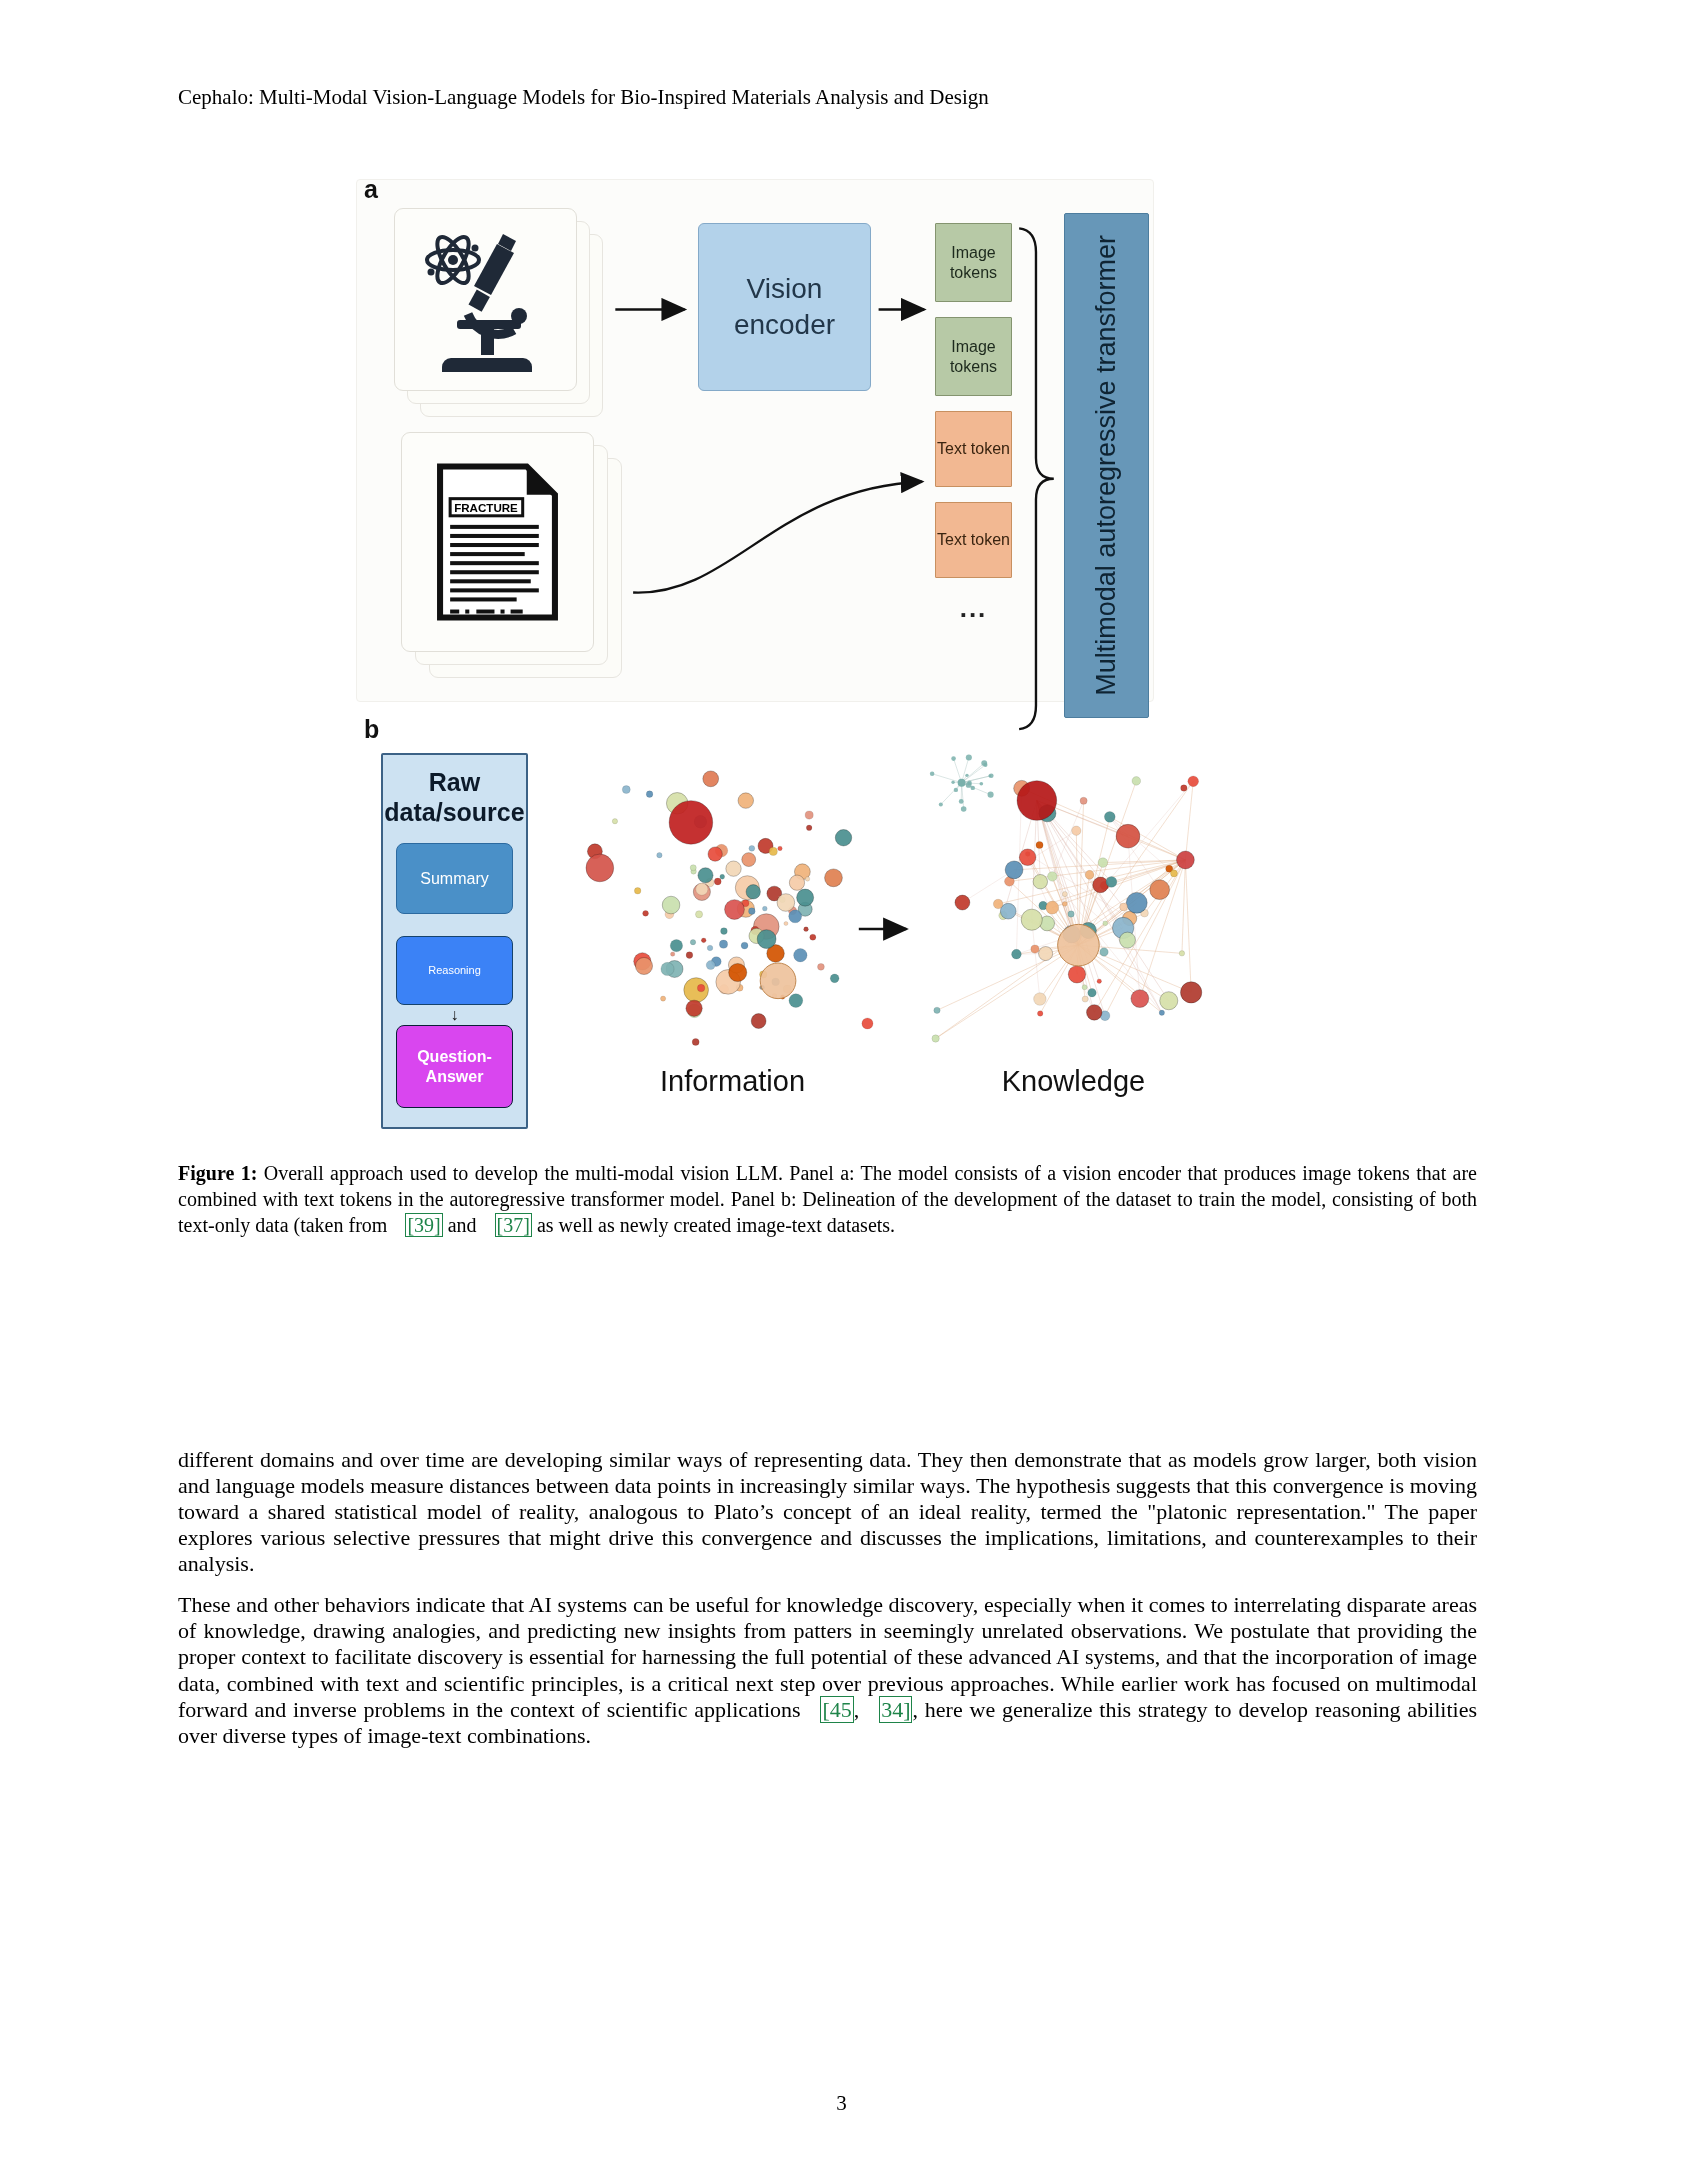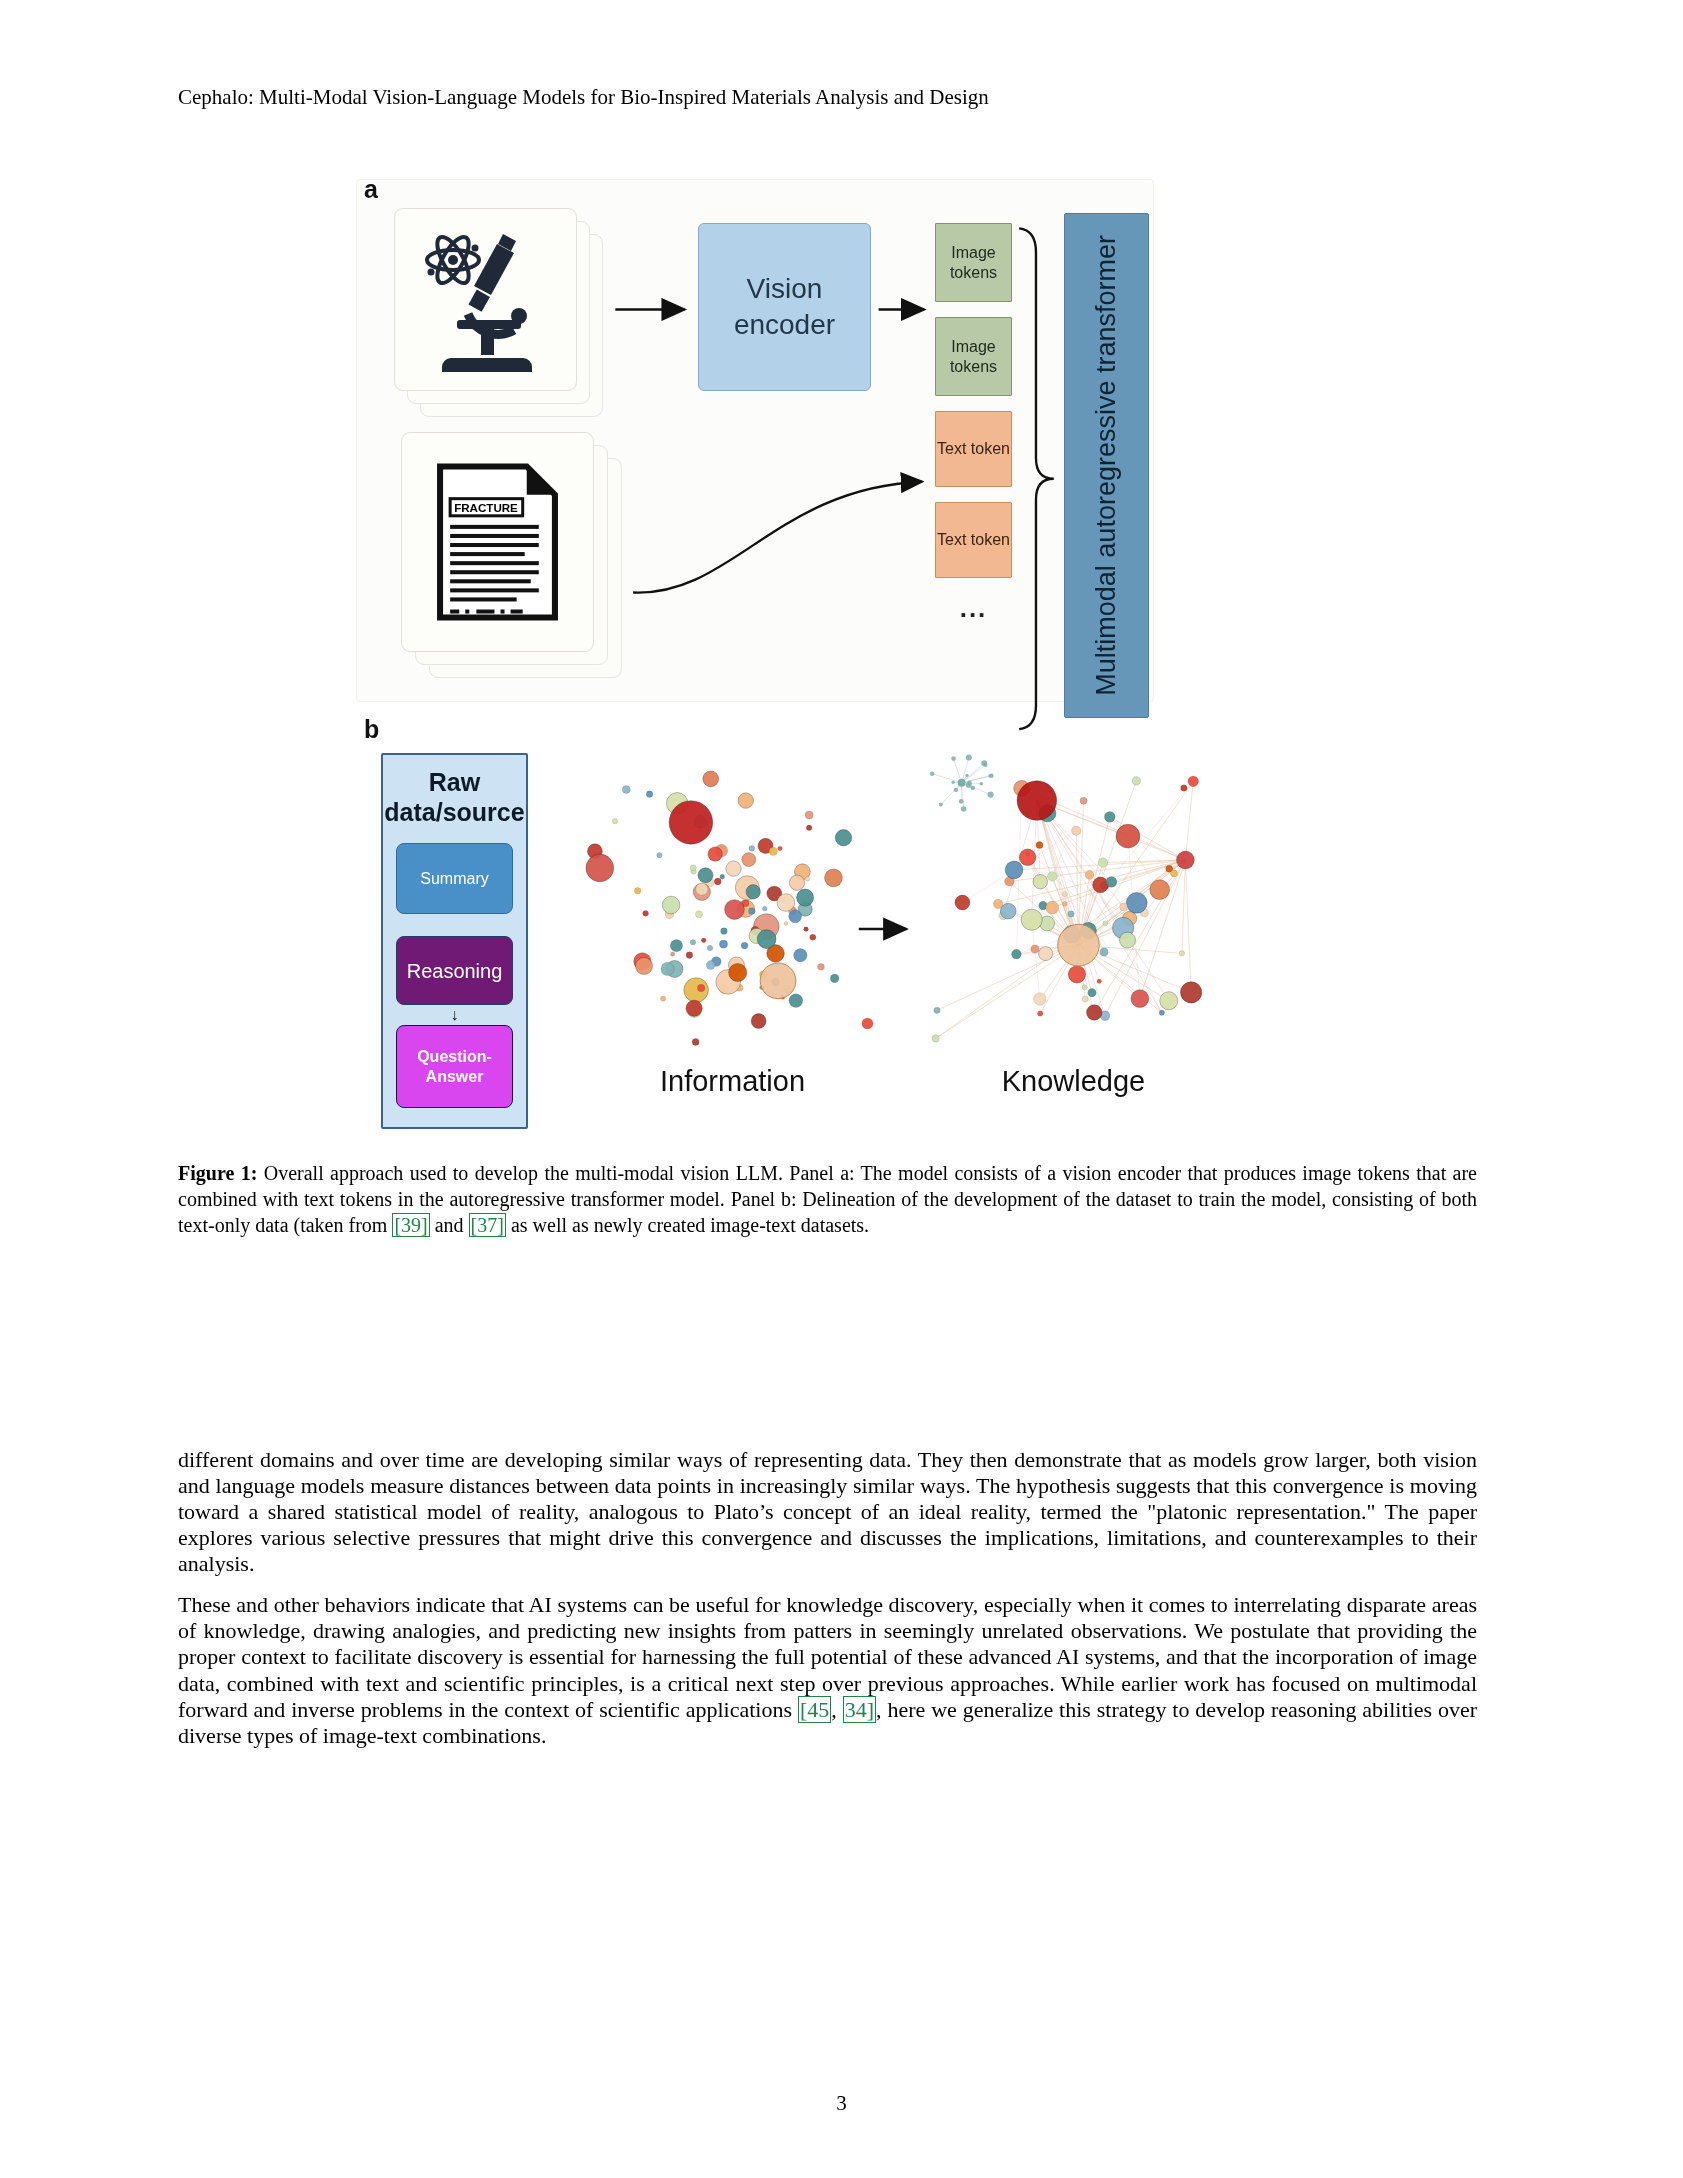--- a/index.html
+++ b/index.html
@@ -56,34 +56,34 @@
     font-family:"Liberation Sans", sans-serif; font-size:27px; color:#0f2433; white-space:nowrap; }
   .fig-overlay { position:absolute; left:0; top:0; width:871px; height:995px; pointer-events:none; }
   
   .rawdata { position:absolute; left:25px; top:604px; width:147px; height:376px;
     background:#cde2f2; border:2px solid #3c6286; border-radius:2px;
     font-family:"Liberation Sans", sans-serif; text-align:center; }
   .rawdata-title { margin-top:12px; font-weight:bold; font-size:25px; color:#0c1a2a; line-height:1.2; }
   .step { width:117px; margin:0 auto; display:flex; align-items:center; justify-content:center;
     text-align:center; color:#ffffff; border-radius:8px; line-height:1.2; }
   .step-summary   { margin-top:16px; height:71px; background:#4a90c8; border:1px solid #2c6aa0; font-size:16px; }
-  .step-reasoning { margin-top:22px; height:69px; background:#701a75; border:1px solid #16436c; font-size:20px; }
+  .step-reasoning { margin-top:22px; height:69px; background:#3b82f6; border:1px solid #16436c; font-size:11px; }
   .step-arrow { height:20px; font-size:16px; color:#111; line-height:20px; }
   .step-qa { height:83px; background:#d946ef; border:1px solid #0c1e38; font-weight:bold; font-size:16px; padding:0 8px; }
   .cluster { position:absolute; }
   .cluster-label { position:absolute; text-align:center;
     font-family:"Liberation Sans", sans-serif; font-size:29px; color:#111; }
   
   .caption { position:absolute; left:178px; top:1160px; width:1299px;
     font-size:20px; line-height:1.3; text-align:justify; }
   .bodytext { position:absolute; left:178px; top:1447px; width:1299px;
     font-size:22px; line-height:1.185; text-align:justify; }
   .bodytext .para + .para { margin-top:15px; }
   .seg-bold { font-weight:bold; }
-  .seg-cite { color:#1e8449; border:1px solid #1e8449; padding:0 1px; }
+  .seg-cite { color:#1e8449; border:1px solid #1e8449; padding:0 1px;margin-left:13px; }
   .pagenum { position:absolute; left:0; right:0; top:2091px; text-align:center; font-size:21px; }
 </style>
 </head>
 <body>
 
 <div class="page">
 
   <div class="header">Cephalo: Multi-Modal Vision-Language Models for Bio-Inspired Materials Analysis and Design</div>
 
   <div class="fig">

